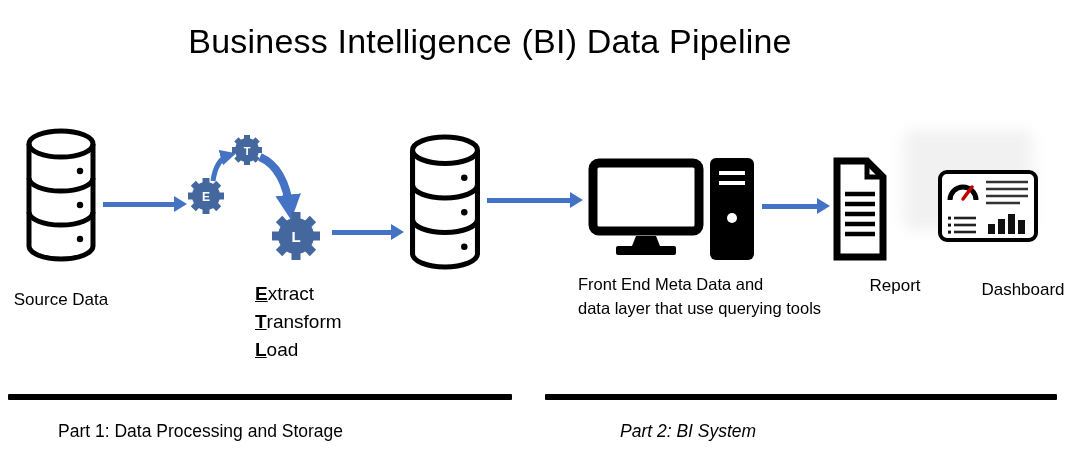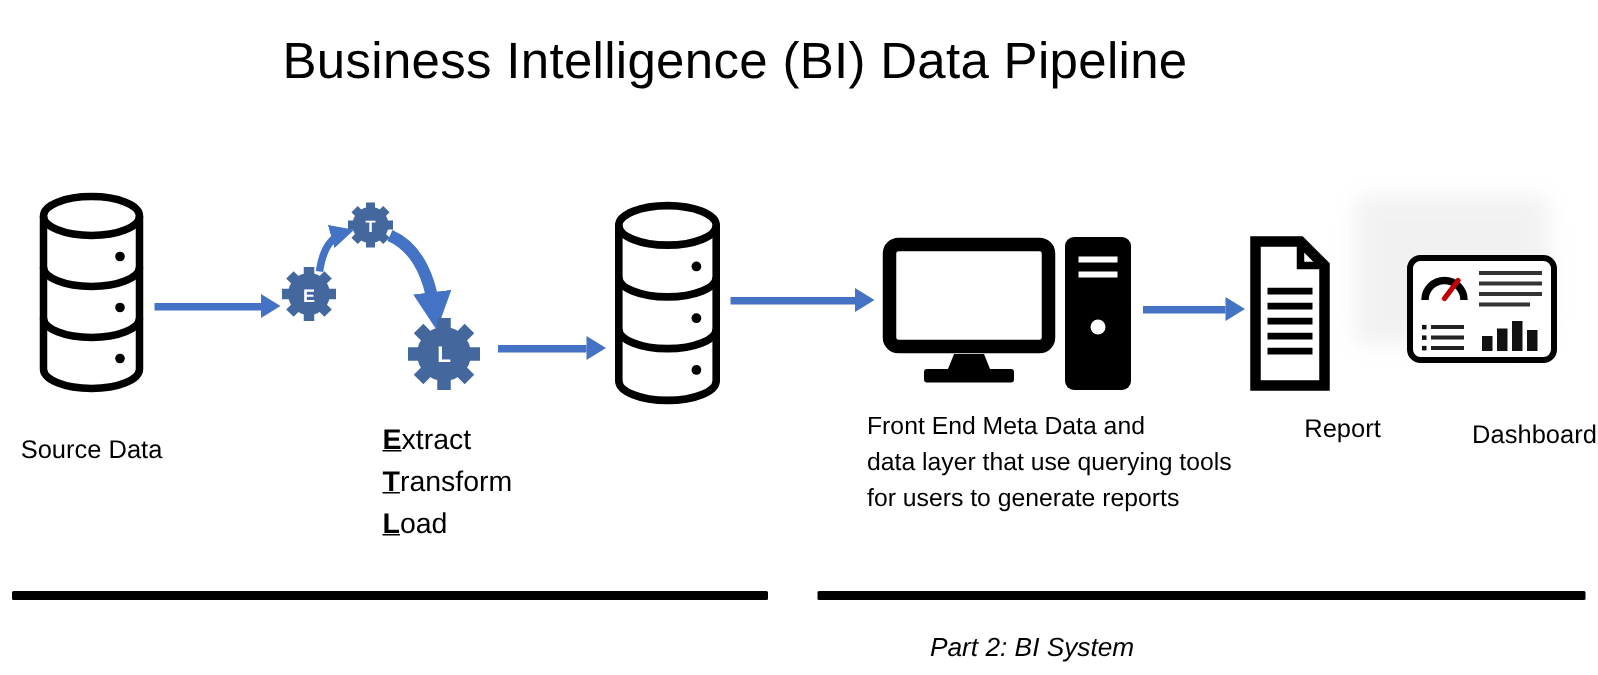--- a/index.html
+++ b/index.html
@@ -149,21 +149,20 @@
         <line x1="11" y1="17" x2="37" y2="17"></line>
         <line x1="11" y1="27" x2="37" y2="27"></line>
       </g>
       <circle cx="24" cy="62" r="5" fill="#fff"></circle>
     </svg>
   </span>
 
   <div class="abs fe-text" style="left:550px; top:272px; width:320px;margin-left:28px;">
     <div>Front End Meta Data and</div>
     <div>data layer that use querying tools</div>
-    <div>for users to generate reports</div>
   </div>
 
   <div class="abs arrow" style="left:762px; top:197px; width:68px;">
     <span class="shaft"></span>
       <span class="head"></span>
   </div>
 
   <span class="abs" style="left:830px; top:156px;">
     <svg width="60" height="106" viewBox="0 0 60 106">
       <path d="M7 5 H37 L53 21 V101 H7 Z" fill="#fff" stroke="#000" stroke-width="7"></path>
@@ -205,15 +204,16 @@
         <rect x="60" y="49" width="7" height="15"></rect>
         <rect x="70" y="44" width="7" height="20"></rect>
         <rect x="80" y="50" width="7" height="14"></rect>
       </g>
     </svg>
   </span>
   <div class="abs caption" style="left:946px; top:279px; width:86px;margin-left:34px;">Dashboard</div>
 
   <div class="abs bar" style="left:8px; top:394px; width:504px;"></div>
   <div class="abs bar" style="left:545px; top:394px; width:512px;"></div>
+  <div class="abs section-label" style="left:58px; top:421px;">Part 1: Data Processing and Storage</div>
   <div class="abs section-label" style="left:620px; top:421px;font-style:italic;">Part 2: BI System</div>
 
 </div>
 
 </body></html>

